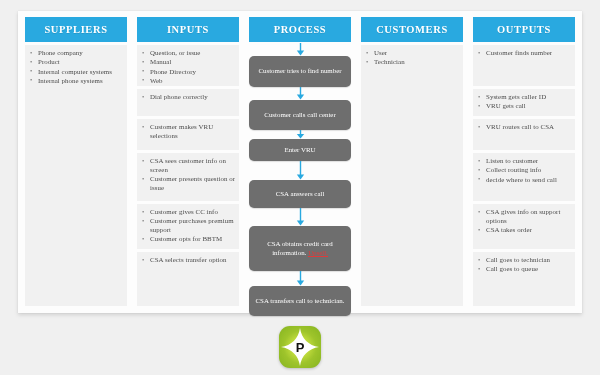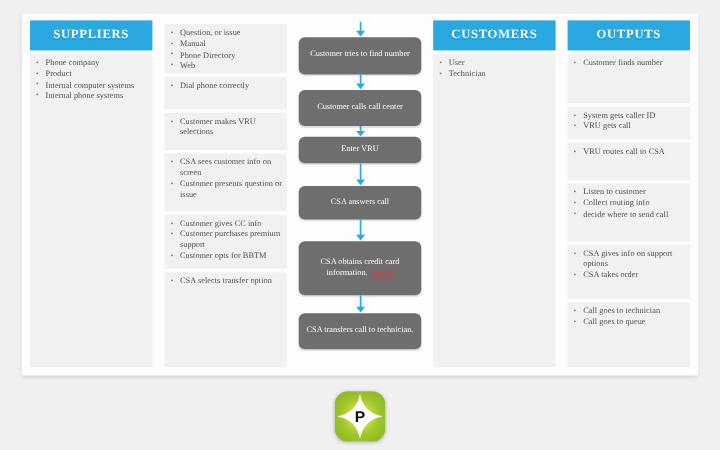--- a/index.html
+++ b/index.html
@@ -156,20 +156,21 @@
               <li>Phone company</li>
               <li>Product</li>
               <li>Internal computer systems</li>
               <li>Internal phone systems</li>
             </ul>
           </div>
         </div>
       </div>
 
       <div class="col">
+        <div class="col-header">INPUTS</div>
         <div class="cells">
           <div class="cell" style="height:41px">
             <ul>
               <li>Question, or issue</li>
               <li>Manual</li>
               <li>Phone Directory</li>
               <li>Web</li>
             </ul>
           </div>
           <div class="cell" style="height:27px">
@@ -197,20 +198,21 @@
           </div>
           <div class="cell grow">
             <ul>
               <li>CSA selects transfer option</li>
             </ul>
           </div>
         </div>
       </div>
 
       <div class="col">
+        <div class="col-header">PROCESS</div>
         <div class="process-flow">
 
           <div class="arrow" style="height:13px">
             <svg width="11" height="13" viewBox="0 0 11 13">
                 <path d="M5.5 0 L5.5 8" stroke="#29a9e0" stroke-width="1.4" fill="none"></path>
                 <path d="M1.8 7.6 L5.5 12.4 L9.2 7.6 Z" fill="#29a9e0"></path>
               </svg>
           </div>
 
           <div class="pbox" style="height:31px">

